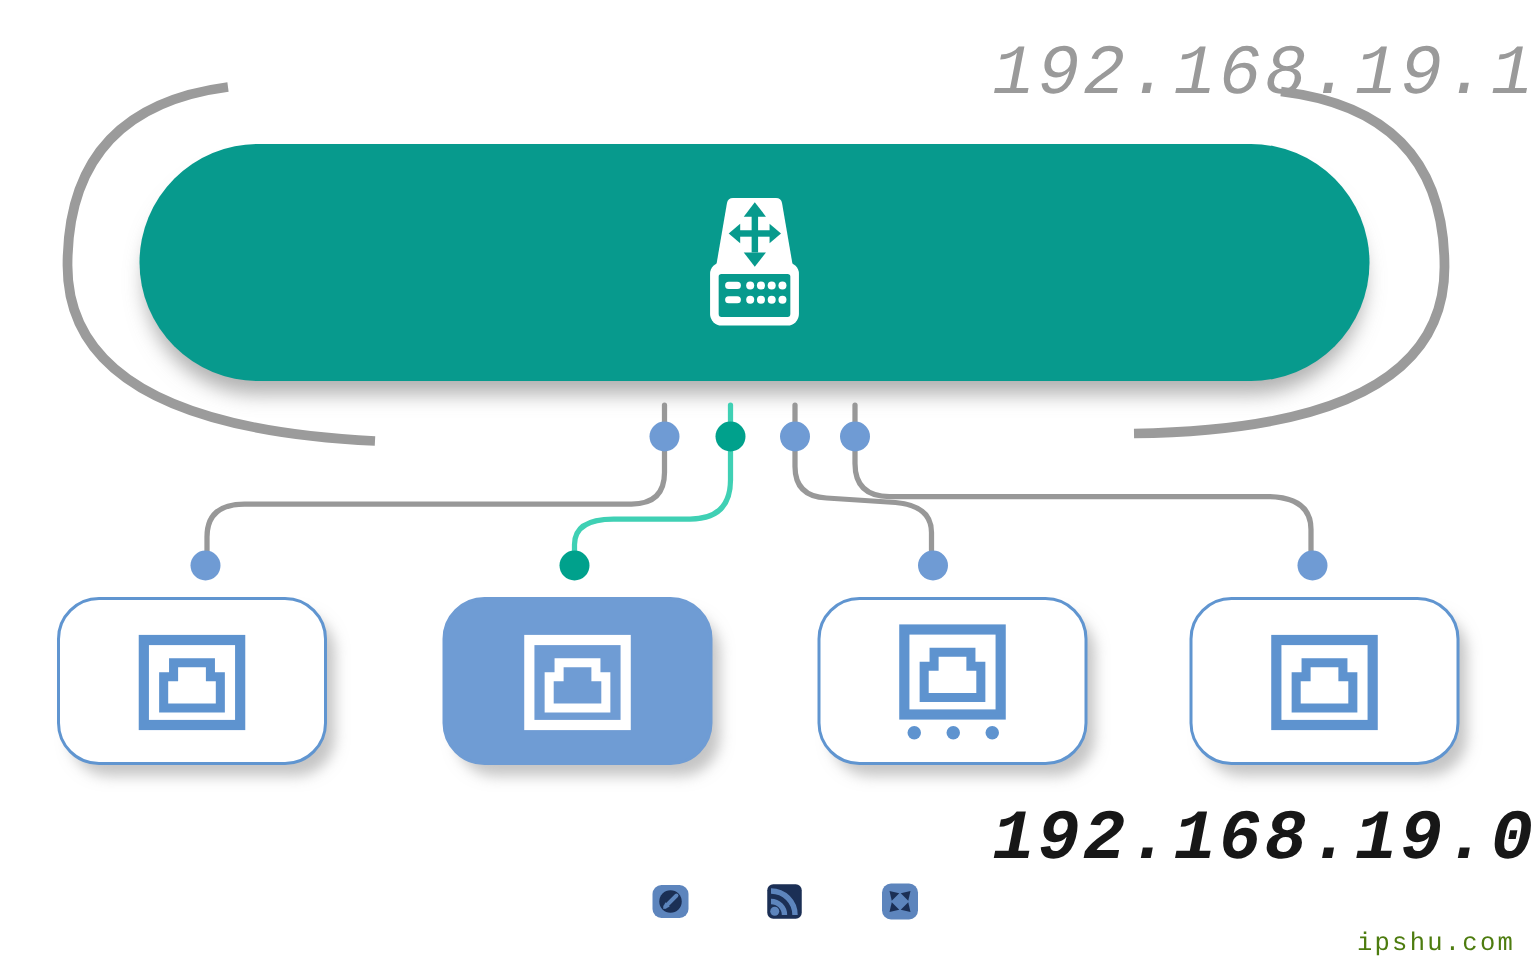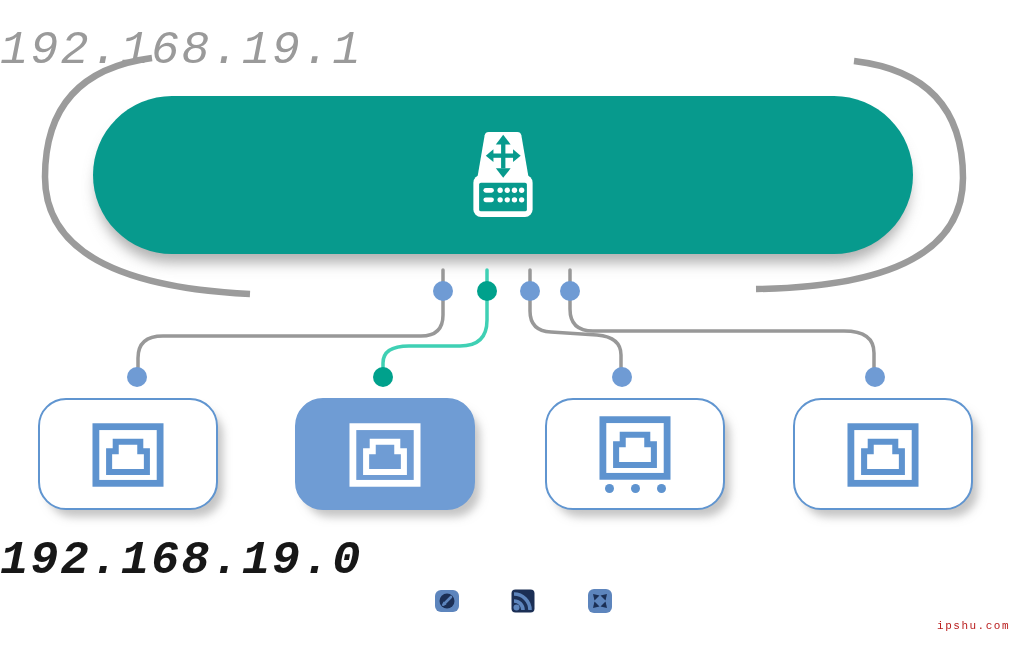--- a/index.html
+++ b/index.html
@@ -1,19 +1,19 @@
 <!DOCTYPE html>
 <html><head>
 <meta charset="utf-8">
 <style>
   html,body{margin:0;padding:0;background:#fff;}
   .canvas{position:relative;width:1024px;height:646px;background:#ffffff;overflow:hidden;
           font-family:"Liberation Mono","DejaVu Sans Mono",monospace;}
 
-  .ip-label{position:absolute;left:0;width:1024px;text-align:left;
+  .ip-label{position:absolute;left:0;width:1024px;text-align:right;
             font-style:italic;letter-spacing:2px;white-space:nowrap;}
   .ip-top{top:24px;font-size:47px;color:#9a9a9a;}
   .ip-bottom{top:534px;font-size:47px;color:#171717;font-weight:bold;}
 
   .overlay{position:absolute;left:0;top:0;z-index:3;pointer-events:none;}
 
   .pill{position:absolute;left:93px;top:96px;width:820px;height:158px;border-radius:80px;
         background:#079a8d;z-index:2;display:flex;align-items:center;justify-content:center;
         box-shadow:0 12px 13px -3px rgba(115,115,115,0.55);}
 
@@ -30,21 +30,21 @@
   .port-1{left:38px;}
   .port-2{left:295px;}
   .port-3{left:545px;}
   .port-4{left:793px;}
 
   .footer-icon{position:absolute;top:587px;width:28px;height:28px;z-index:2;}
   .fi-1{left:433px;}
   .fi-2{left:509px;}
   .fi-3{left:586px;}
 
-  .watermark{position:absolute;right:14px;top:620px;font-size:11px;color:#b91c1c;
+  .watermark{position:absolute;right:14px;top:620px;font-size:17px;color:#4d7c0f;
              letter-spacing:1.5px;z-index:2;}
 </style>
 </head>
 <body>
 
 <div class="canvas">
 
   <div class="ip-label ip-top">192.168.19.1</div>
 
   <div class="pill">

